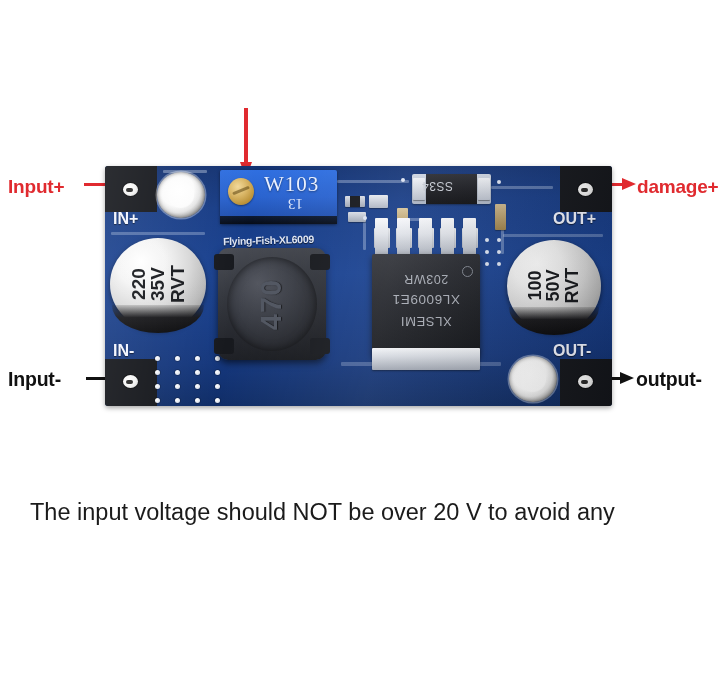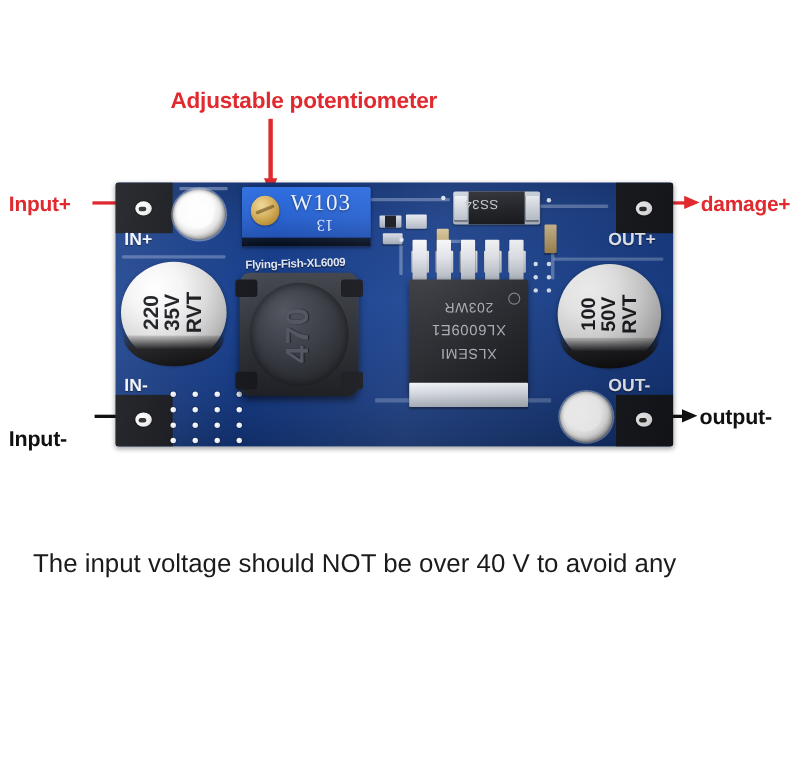--- a/index.html
+++ b/index.html
@@ -13,21 +13,21 @@
   .stage{position:absolute;inset:0;}
 
   
   .anno{position:absolute;white-space:nowrap;font-weight:700;letter-spacing:-0.2px;}
   .anno.red{color:#e02a2f;}
   .anno.blk{color:#111111;}
 
   #pot-label{left:155px;top:80px;font-size:20.5px;}
   #inplus-label{left:8px;top:176px;font-size:19px;}
   #outplus-label{left:637px;top:176px;font-size:19px;}
-  #inminus-label{left:8px;top:388px;font-size:19.5px;}
+  #inminus-label{left:8px;top:368px;font-size:19.5px;}
   #outminus-label{left:636px;top:368px;font-size:19.5px;}
 
   
   .arrow{position:absolute;}
   .arrow .shaft{position:absolute;background:currentColor;}
   .arrow .head{position:absolute;width:0;height:0;}
 
   
   #pot-arrow{left:240px;top:108px;width:12px;height:72px;color:#e02a2f;}
   #pot-arrow .shaft{left:4px;top:0;width:3.5px;height:58px;}
@@ -220,21 +220,20 @@
   
   #warning{position:absolute;left:30px;top:500px;width:680px;color:#1b1b1b;}
   #warning p{margin:0 0 26px 0;font-size:23.5px;line-height:1.05;font-family:"Liberation Sans",sans-serif;}
   #warning p:last-child{margin-bottom:0;}
 </style>
 </head>
 <body>
 
 <div class="stage">
 
-  <div class="anno red" id="pot-label">Adjustable potentiometer</div>
   <div class="anno red" id="inplus-label">Input+</div>
   <div class="anno red" id="outplus-label">damage+</div>
   <div class="anno blk" id="inminus-label">Input-</div>
   <div class="anno blk" id="outminus-label">output-</div>
 
   <div class="arrow" id="pot-arrow">
     <span class="shaft"></span>
       <span class="head"></span>
   </div>
   <div class="arrow" id="inplus-arrow">
@@ -396,16 +395,16 @@
       <span class="notch"></span>
       <span class="l1">203WR</span>
       <span class="l2">XL6009E1</span>
       <span class="l3">XLSEMI</span>
     </div>
     <div id="ic-tab"></div>
 
   </div>
 
   <div id="warning">
-    <p>The input voltage should NOT be over 40 V to avoid any</p>
+    <p>The input voltage should NOT be over 20 V to avoid any</p>
   </div>
 
 </div>
 
 </body></html>

